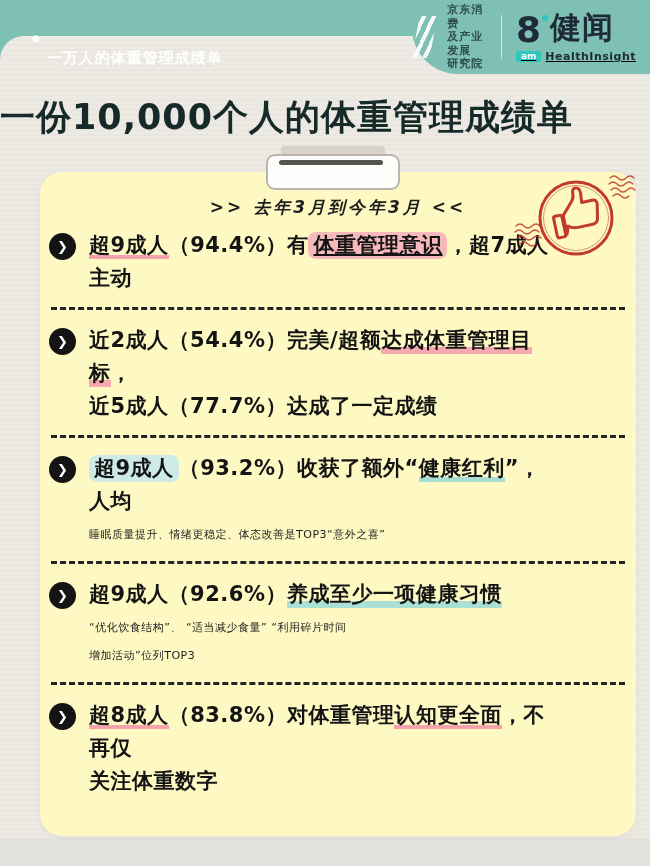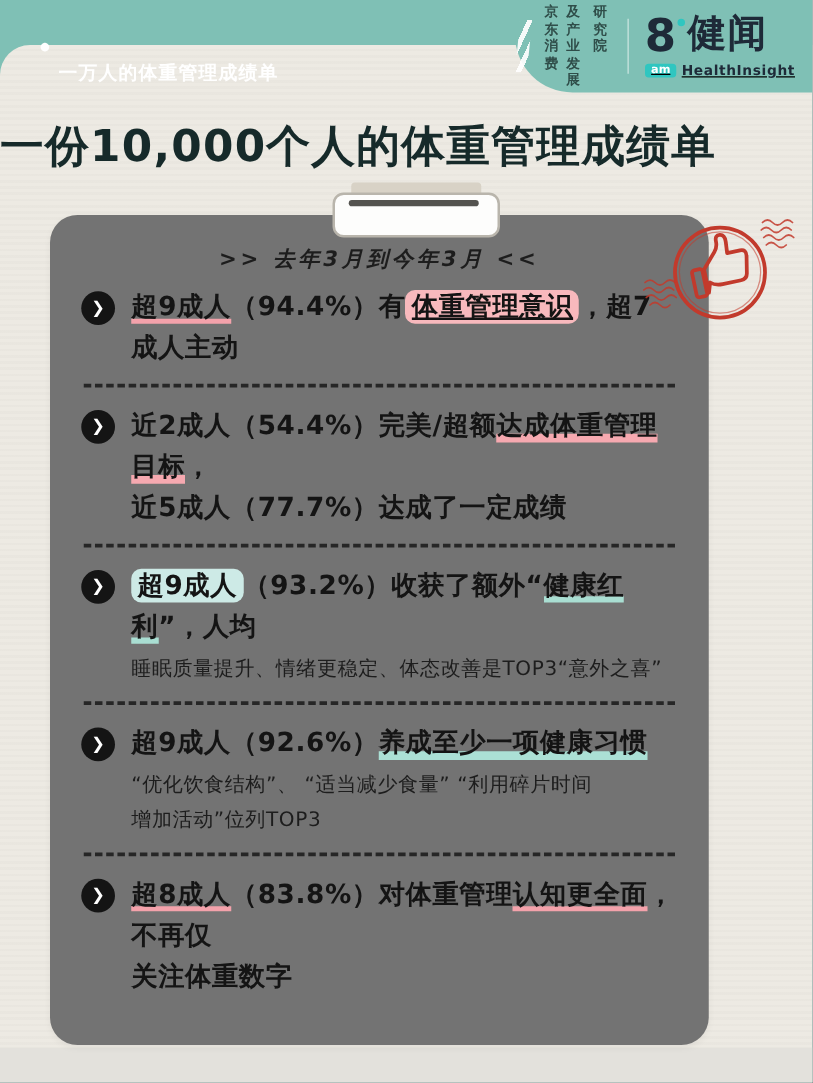--- a/index.html
+++ b/index.html
@@ -14,21 +14,21 @@
 
   .header-left{position:absolute;top:9px;left:32px;z-index:4;display:flex;align-items:center;gap:7px;color:#fff;}
   .header-dot{font-size:9px;line-height:1;}
   .header-title{font-size:15px;font-weight:700;letter-spacing:1px;margin-top:40px;}
 
   
   .teal-patch{position:absolute;top:0;right:0;width:238px;height:74px;background:#7fc0b5;border-bottom-left-radius:46px;
               z-index:3;display:flex;align-items:center;justify-content:flex-end;gap:10px;padding-right:14px;box-sizing:border-box;}
   .jd-logo{width:38px;height:42px;clip-path:polygon(30% 0,100% 0,70% 100%,0 100%);
            background:repeating-linear-gradient(115deg,rgba(255,255,255,.92) 0 4px,rgba(127,192,181,0) 4px 9px);}
-  .jd-text{display:flex;flex-direction:row;font-size:11px;line-height:13.5px;font-weight:700;color:#2f4d49;letter-spacing:1px;}
+  .jd-text{display:flex;flex-direction:column;font-size:11px;line-height:13.5px;font-weight:700;color:#2f4d49;letter-spacing:1px;}
   .logo-divider{width:1px;height:44px;background:rgba(255,255,255,.6);margin:0 4px;}
   .brand{display:flex;flex-direction:column;align-items:flex-start;line-height:1;}
   .brand-top{display:flex;align-items:flex-start;color:#1e2a38;font-weight:900;}
   .brand-number{font-size:36px;letter-spacing:0;}
   .brand-dot{width:6px;height:6px;border-radius:50%;background:#2fc6c0;margin:3px 2px 0 1px;display:inline-block;}
   .brand-name{font-size:31px;letter-spacing:1px;}
   .brand-bottom{display:flex;align-items:center;gap:4px;margin-top:3px;text-decoration:underline;}
   .brand-badge{background:#2fc6c0;color:#fff;font-size:9px;font-weight:700;padding:1px 5px;border-radius:3px;}
   .brand-sub{font-size:11px;font-weight:700;color:#1e2a38;letter-spacing:.5px;}
 
@@ -36,34 +36,34 @@
   .main-title{position:absolute;top:94px;left:0;right:0;z-index:4;text-align:left;
               font-size:35px;font-weight:900;color:#162a2a;letter-spacing:1px;}
 
   
   .clip{position:absolute;top:146px;left:266px;z-index:6;}
   .clip-tab{position:absolute;top:0;left:15px;width:104px;height:22px;background:#d8d2c6;border-radius:3px;}
   .clip-body{position:absolute;top:8px;left:0;width:134px;height:36px;background:#fdfdfc;border:2px solid #b9b5ac;border-radius:9px;box-sizing:border-box;}
   .clip-bar{position:absolute;top:4px;left:11px;width:104px;height:5px;background:#54534f;border-radius:3px;}
 
   
-  .card{position:absolute;top:172px;left:40px;width:527px;height:664px;background:#737373;border-radius:22px;z-index:5;
-        box-shadow:0 2px 6px rgba(0,0,0,.05);padding:0 25px;box-sizing:border-box;overflow:hidden;}
+  .card{position:absolute;top:172px;left:40px;width:596px;height:664px;background:#fef9c3;border-radius:22px;z-index:5;
+        box-shadow:0 2px 6px rgba(0,0,0,.05);padding:0 9px;box-sizing:border-box;overflow:hidden;}
   .period{margin:24px 0 10px;text-align:center;font-size:17px;font-weight:700;font-style:italic;
           letter-spacing:3px;color:#1d1d1d;}
 
   
   .stamp{position:absolute;top:168px;left:512px;width:126px;height:102px;z-index:7;}
 
   
   .bullet{display:flex;align-items:flex-start;gap:13px;}
   .b-icon{flex:0 0 auto;width:27px;height:27px;margin-top:4px;background:#141414;color:#fff;border-radius:50%;
           display:flex;align-items:center;justify-content:center;font-size:13px;font-weight:900;}
   .b-text{font-size:21px;line-height:33px;font-weight:700;color:#141414;width:470px;letter-spacing:.5px;}
-  .b-note{font-size:16px;line-height:28px;font-weight:500;color:#1d1d1d;margin-top:3px;white-space:pre-line;letter-spacing:.5px;}
+  .b-note{font-size:11px;line-height:28px;font-weight:500;color:#1d1d1d;margin-top:3px;white-space:pre-line;letter-spacing:.5px;}
   .divider{border-top:3px dashed #262626;margin:12px 2px 14px;}
 
   .seg{box-decoration-break:clone;-webkit-box-decoration-break:clone;}
   .u-pink{background:linear-gradient(#f4a2ab,#f4a2ab) no-repeat left bottom/100% 4px;padding-bottom:2px;}
   .u-pink-thick{background:linear-gradient(#f6a9b0,#f6a9b0) no-repeat left bottom/100% 7px;padding-bottom:2px;}
   .hl-pink{background:#f8b9bd;border-radius:8px;padding:1px 5px 2px;text-decoration:underline;}
   .u-mint{background:linear-gradient(#a9ded2,#a9ded2) no-repeat left bottom/100% 5px;padding-bottom:2px;}
   .u-mint-thick{background:linear-gradient(#abe0d5,#abe0d5) no-repeat left bottom/100% 7px;padding-bottom:2px;}
   .hl-mint{background:#cdeae6;border-radius:8px;padding:1px 5px 2px;}
 </style>

